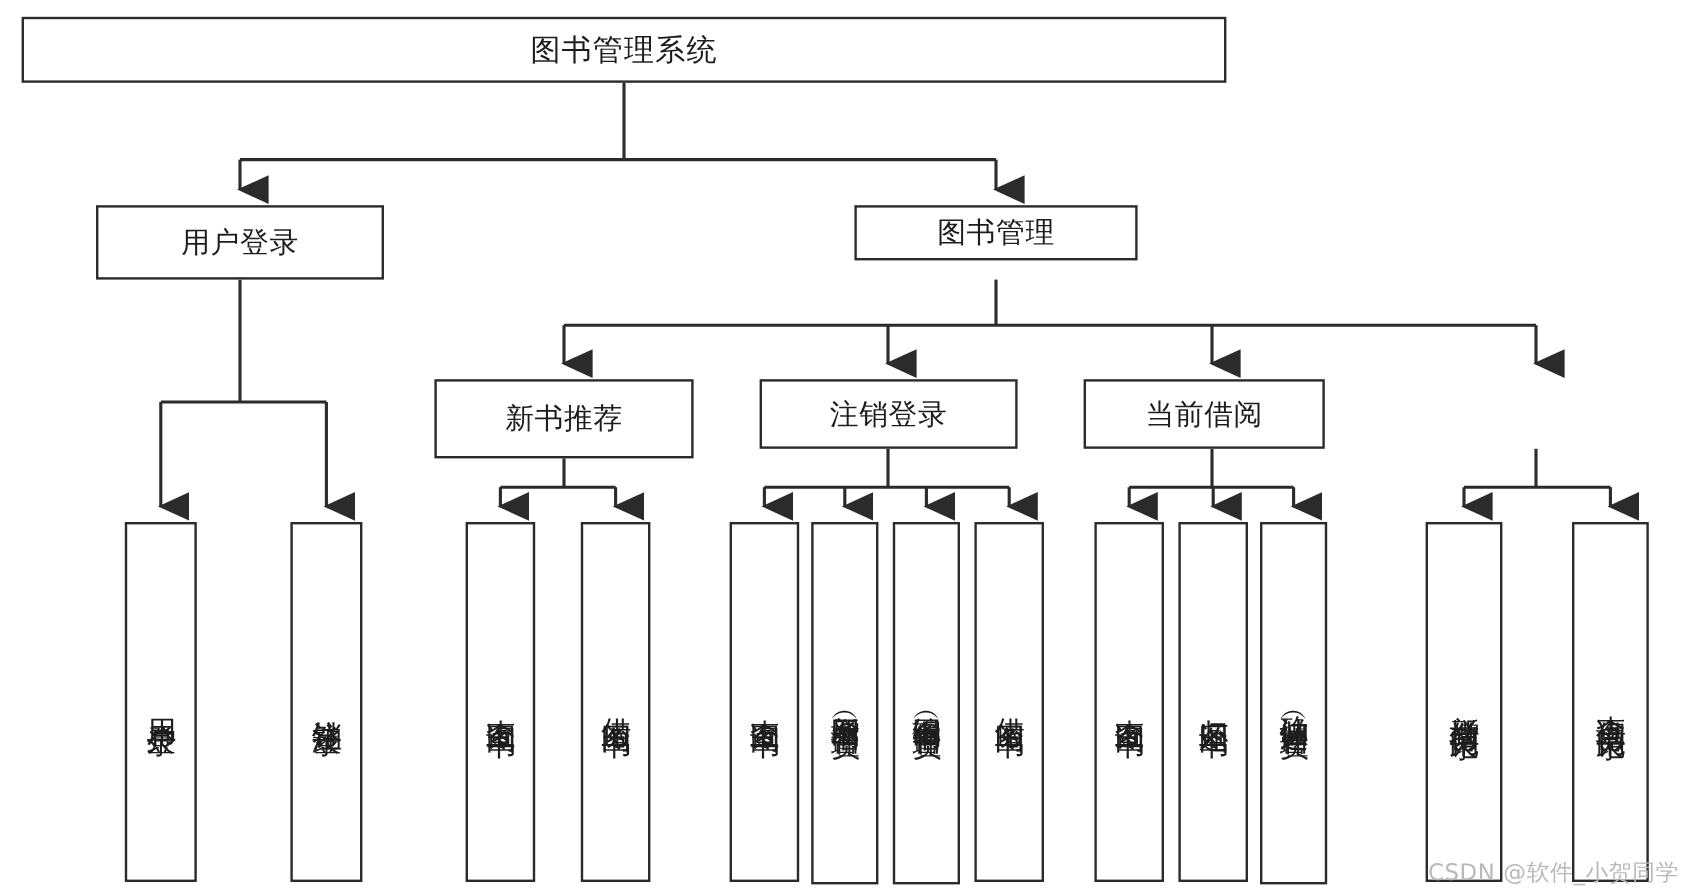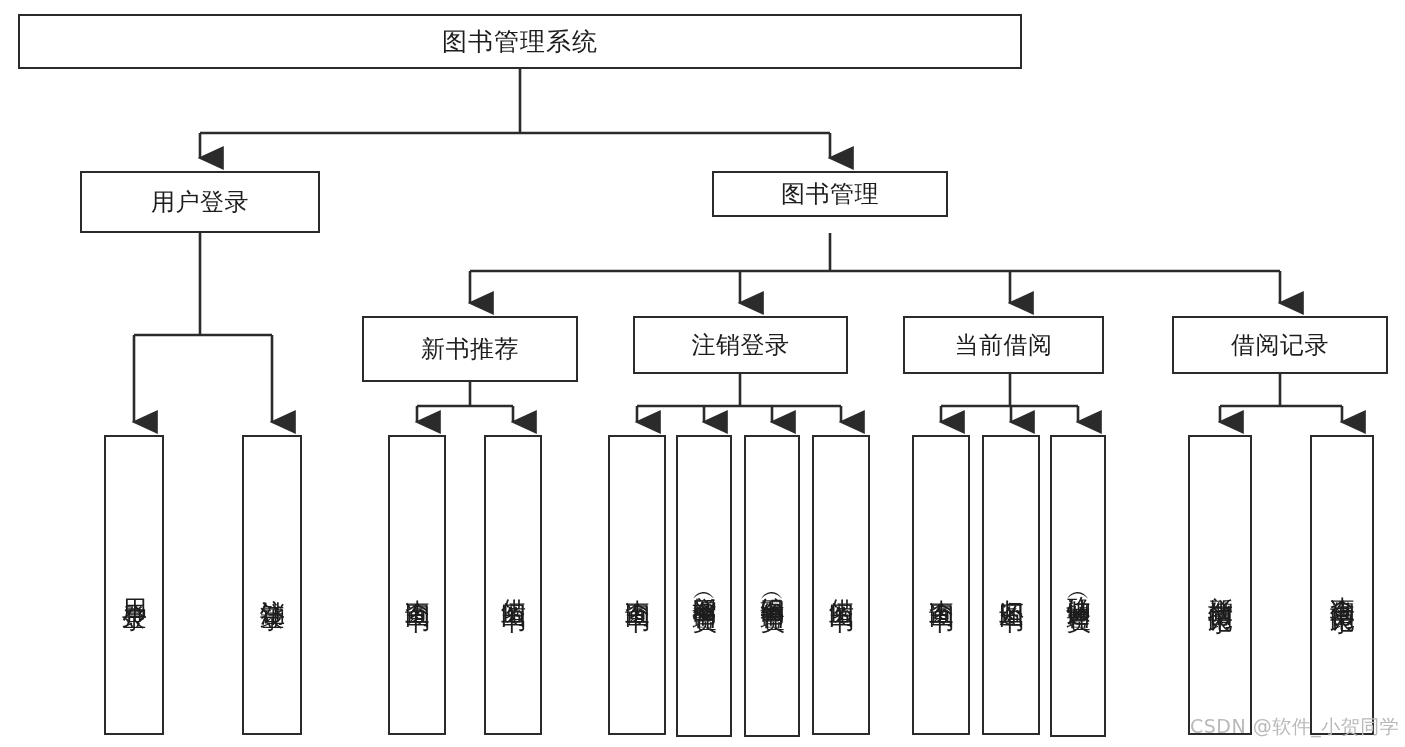--- a/index.html
+++ b/index.html
@@ -150,23 +150,20 @@
 
   <div class="node mid h" id="node-l3-0" style="left: 362px; top: 316px; width: 216px; height: 66px;">
     <span class="label">新书推荐</span>
   </div>
   <div class="node mid h" id="node-l3-1" style="left: 633px; top: 316px; width: 215px; height: 58px;">
     <span class="label">注销登录</span>
   </div>
   <div class="node mid h" id="node-l3-2" style="left: 903px; top: 316px; width: 201px; height: 58px;">
     <span class="label">当前借阅</span>
   </div>
-  <div class="node mid h" id="node-l3-3" style="left: 1172px; top: 316px; width: 216px; height: 58px;">
-    <span class="label">借阅记录</span>
-  </div>
 
   <div class="node v" id="leaf-0" style="left: 104px; top: 435px; width: 60px; height: 300px;">
     <span class="label">用户登录</span>
   </div>
   <div class="node v" id="leaf-1" style="left: 242px; top: 435px; width: 60px; height: 300px;">
     <span class="label">注销登录</span>
   </div>
   <div class="node v" id="leaf-2" style="left: 388px; top: 435px; width: 58px; height: 300px;">
     <span class="label">查询图书</span>
   </div>

